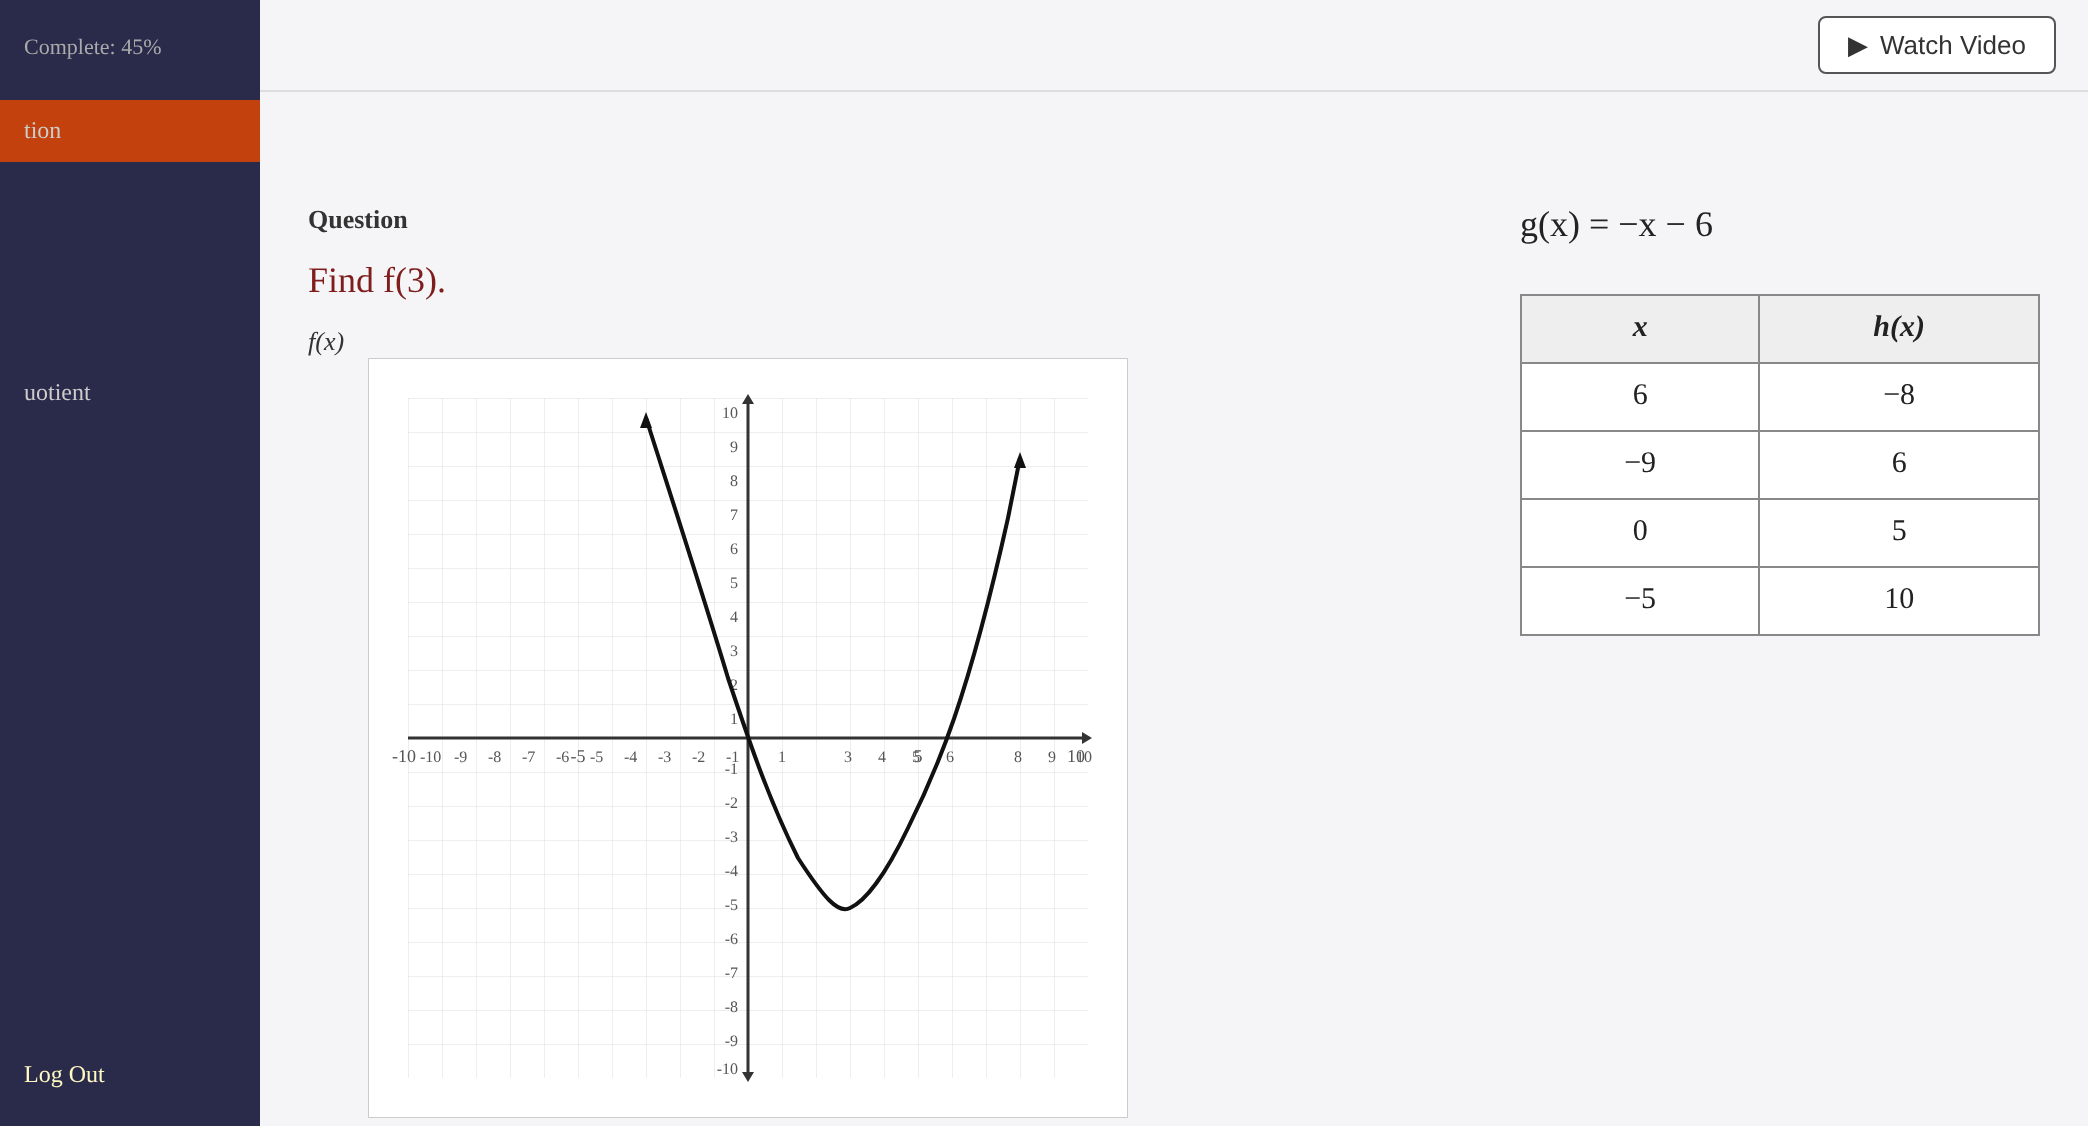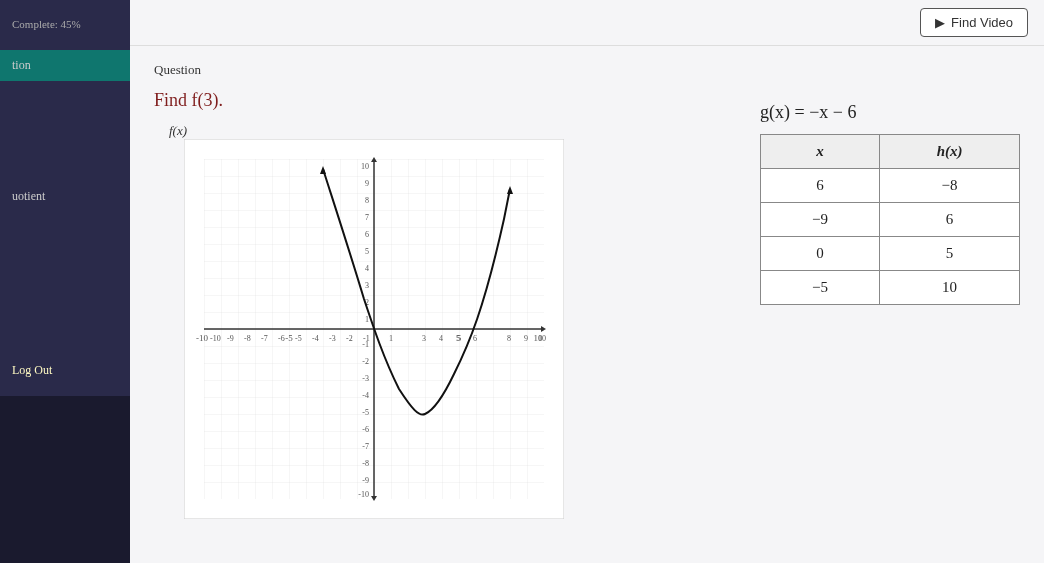--- a/index.html
+++ b/index.html
@@ -8,35 +8,35 @@
       height: 563px;
       background: #1a1a2e;
       font-family: 'Georgia', serif;
       overflow: hidden;
       display: flex;
     }
 
     
     .sidebar {
       width: 130px;
-      height: 396px;
+      height: 563px;
       background: #2a2a4a;
       display: flex;
       flex-direction: column;
       padding: 10px 0;
       flex-shrink: 0;
     }
     .sidebar-item {
       padding: 8px 12px;
       color: #ccc;
       font-size: 12px;
       cursor: pointer;
     }
     .sidebar-item.highlight {
-      background: #0f766e;
+      background: #c2410c;
     }
     .sidebar-log {
       margin-top: auto;
       padding: 8px 12px;
       color: #fef9c3;
       font-size: 12px;
       cursor: pointer;
     }
 
     
@@ -82,54 +82,55 @@
     
     .left-panel {
       display: flex;
       flex-direction: column;
       gap: 12px;
       flex: 1;
     }
 
     .question-label {
       font-size: 13px;
-      font-weight: normal;
+      font-weight: bold;
       color: #333;
+      margin-top: 40px;
     }
     .question-text {
       font-size: 18px;
       color: #7f1d1d;
     }
 
     
     .graph-container {
       position: relative;
       display: flex;
       align-items: flex-start;
       gap: 8px;
     }
     .graph-fx-label {
       font-size: 13px;
       color: #333;
       font-style: italic;
       position: absolute;
       top: 0;
-      left: 15px;
+      left: 0;
     }
     .graph-svg-wrap {
       margin-top: 16px;
       margin-left: 30px;
     }
 
     
     .right-panel {
       width: 260px;
       display: flex;
       flex-direction: column;
-      gap: 11px;
+      gap: 24px;
       padding-top: 40px;
     }
 
     .g-formula {
       font-size: 18px;
       color: #222;
     }
 
     
     .hx-table {
@@ -165,21 +166,21 @@
   <div class="sidebar-item">uotient</div>
   <div style="flex:1"></div>
   <div class="sidebar-log">Log Out</div>
 </div>
 
 <div class="main">
 
   <div class="topbar">
     <button class="btn-outline">
       <span>▶</span>
-      <span>Find Video</span>
+      <span>Watch Video</span>
     </button>
   </div>
 
   <div class="content">
 
     <div class="left-panel">
       <div class="question-label">Question</div>
       <div class="question-text">Find f(3).</div>
 
       <div class="graph-container">

